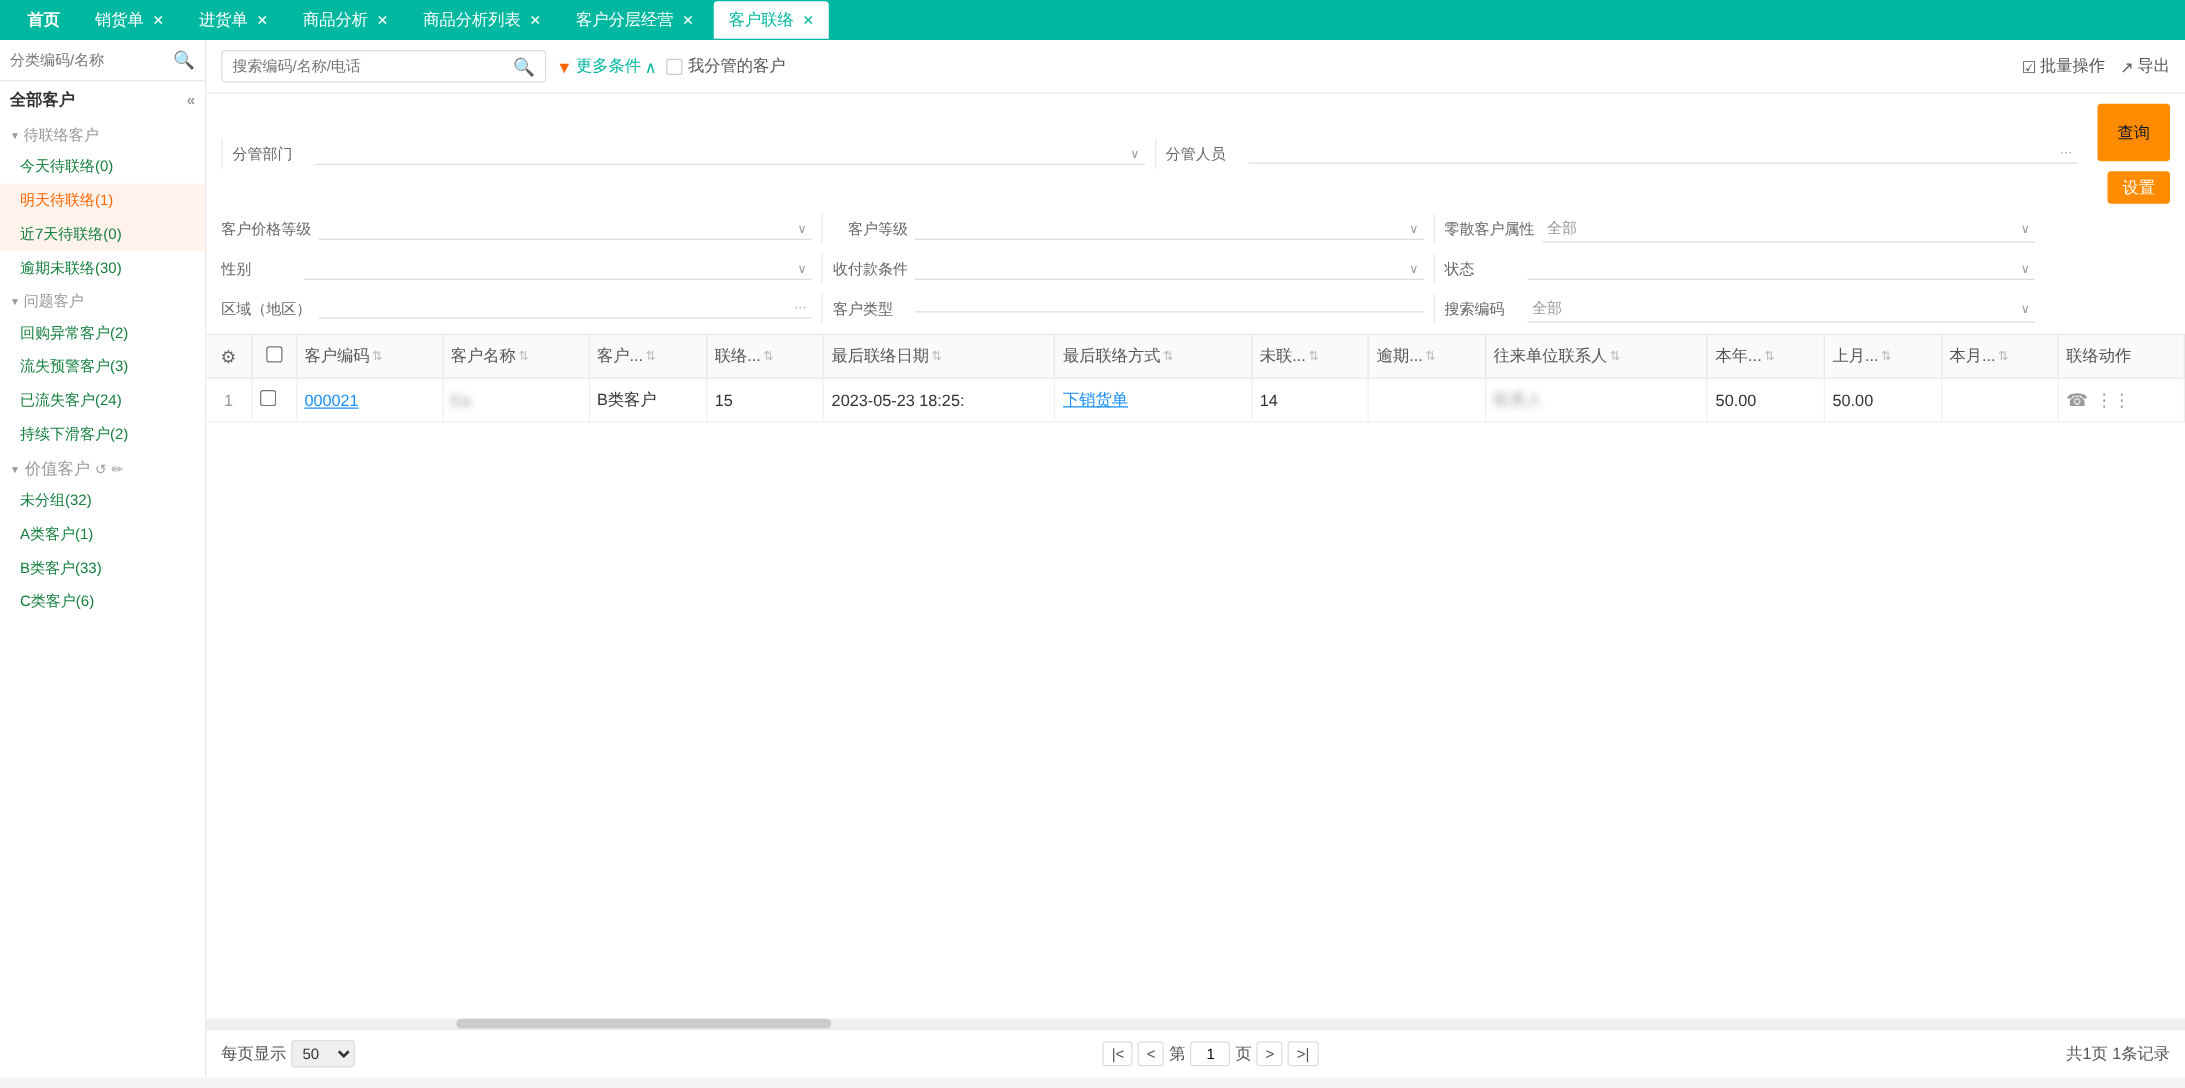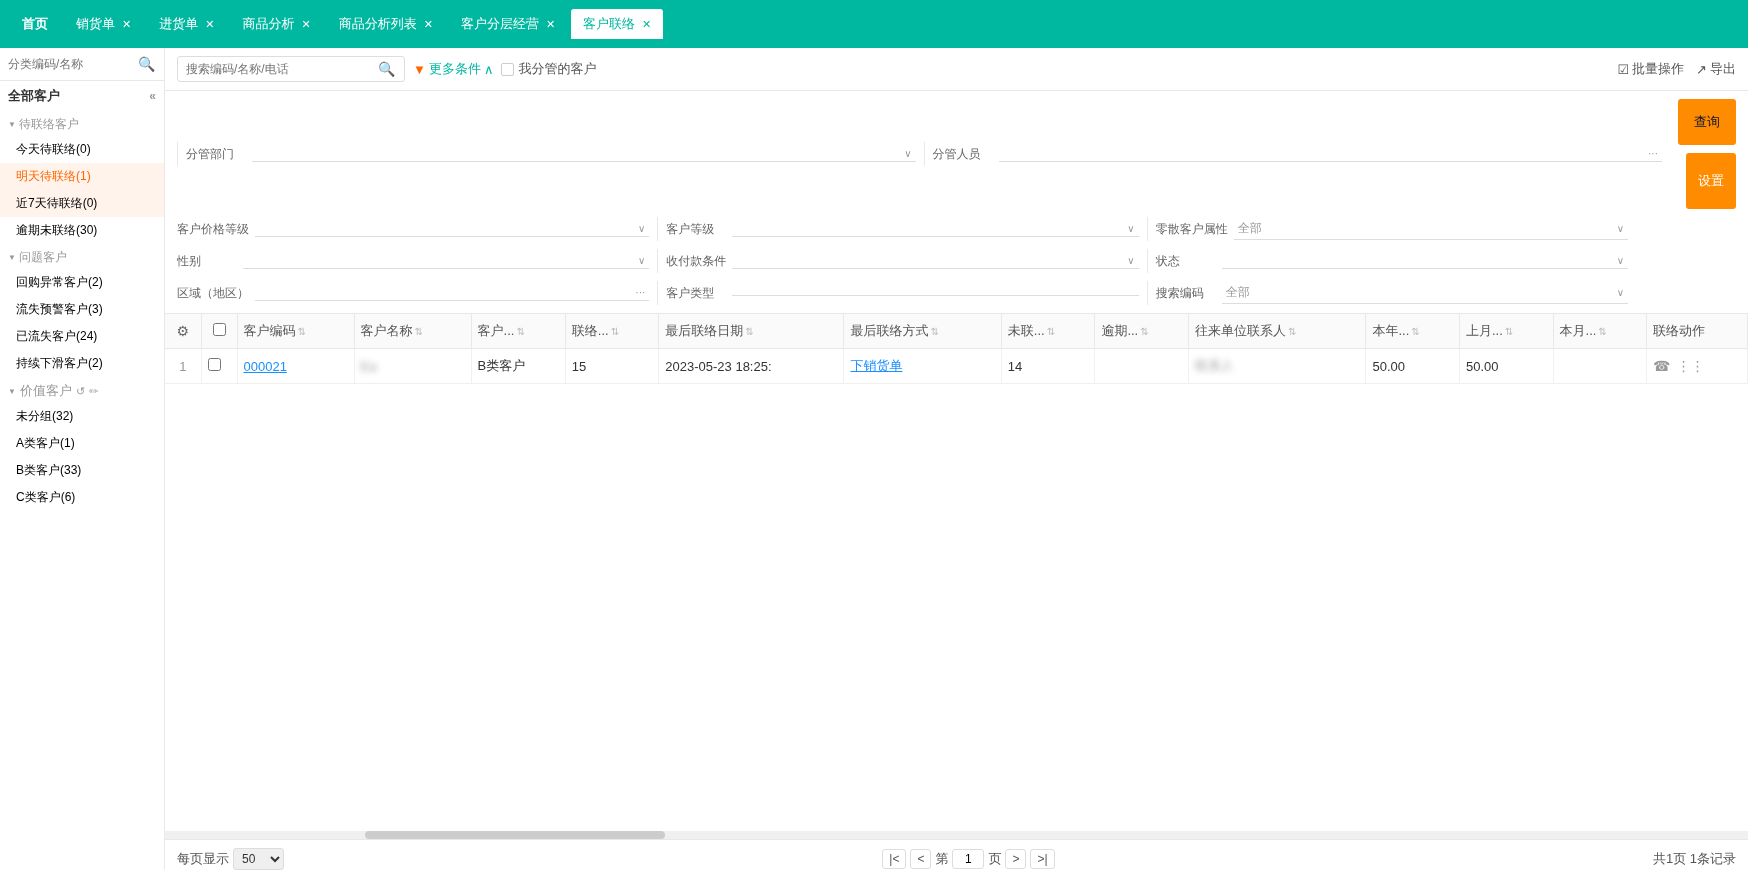--- a/index.html
+++ b/index.html
@@ -1,21 +1,21 @@
 <!DOCTYPE html>
 <html><head>
   <meta charset="utf-8">
   <style>
     * { box-sizing: border-box; margin: 0; padding: 0; font-family: 'Microsoft YaHei', Arial, sans-serif; font-size: 13px; }
     body { background: #f5f5f5; overflow: hidden; width: 1748px; height: 870px; }
     
     
     .top-nav {
       background: #00b8a0;
-      height: 48px;
+      height: 32px;
       display: flex;
       align-items: center;
       padding: 0 10px;
       gap: 4px;
     }
     .nav-item {
       color: #fff;
       padding: 6px 12px;
       border-radius: 3px 3px 0 0;
       cursor: pointer;
@@ -78,21 +78,21 @@
       align-items: center;
       gap: 3px;
     }
     .sidebar-group-label::before {
       content: '▼';
       font-size: 8px;
     }
     
     .sidebar-item {
       padding: 5px 8px 5px 16px;
-      color: #000000;
+      color: #15803d;
       cursor: pointer;
       font-size: 12px;
       white-space: nowrap;
     }
     .sidebar-item.active { background: #fff3ec; color: #ff6600; }
     .sidebar-item.highlighted { background: #fff3ec; }
 
     
     .content-area {
       flex: 1;
@@ -109,21 +109,21 @@
       align-items: center;
       gap: 8px;
       border-bottom: 1px solid #e8e8e8;
     }
     .search-input-wrap {
       display: flex;
       align-items: center;
       border: 1px solid #ddd;
       border-radius: 3px;
       padding: 4px 8px;
-      width: 228px;
+      width: 260px;
       gap: 4px;
     }
     .search-input-wrap input {
       border: none;
       outline: none;
       font-size: 12px;
       color: #999;
       width: 100%;
     }
     .search-icon-btn { color: #00b8a0; cursor: pointer; font-size: 14px; }
@@ -220,21 +220,21 @@
       padding: 14px 16px;
       border-radius: 3px;
       cursor: pointer;
       font-size: 13px;
       white-space: nowrap;
     }
     .settings-btn {
       background: #ff8c00;
       color: #fff;
       border: none;
-      padding: 19px 12px;
+      padding: 4px 12px;
       border-radius: 3px;
       cursor: pointer;
       font-size: 13px;
       white-space: nowrap;
       margin-top: 4px;
     }
     .action-btns-col {
       display: flex;
       flex-direction: column;
       align-items: flex-end;
@@ -467,21 +467,21 @@
 
       <div class="filter-row">
         <div class="filter-item" style="flex:2.5;">
           <span class="filter-label">客户价格等级</span>
           <div class="filter-select">
             <span class="filter-select-text"></span>
             <span class="filter-select-arrow">∨</span>
           </div>
         </div>
         <div class="filter-divider"></div>
-        <div class="filter-item" style="flex:2.5;">
+        <div class="filter-item" style="flex:2.5;text-align:right;">
           <span class="filter-label">客户等级</span>
           <div class="filter-select">
             <span class="filter-select-text"></span>
             <span class="filter-select-arrow">∨</span>
           </div>
         </div>
         <div class="filter-divider"></div>
         <div class="filter-item" style="flex:2.5;">
           <span class="filter-label">零散客户属性</span>
           <div class="filter-select">

